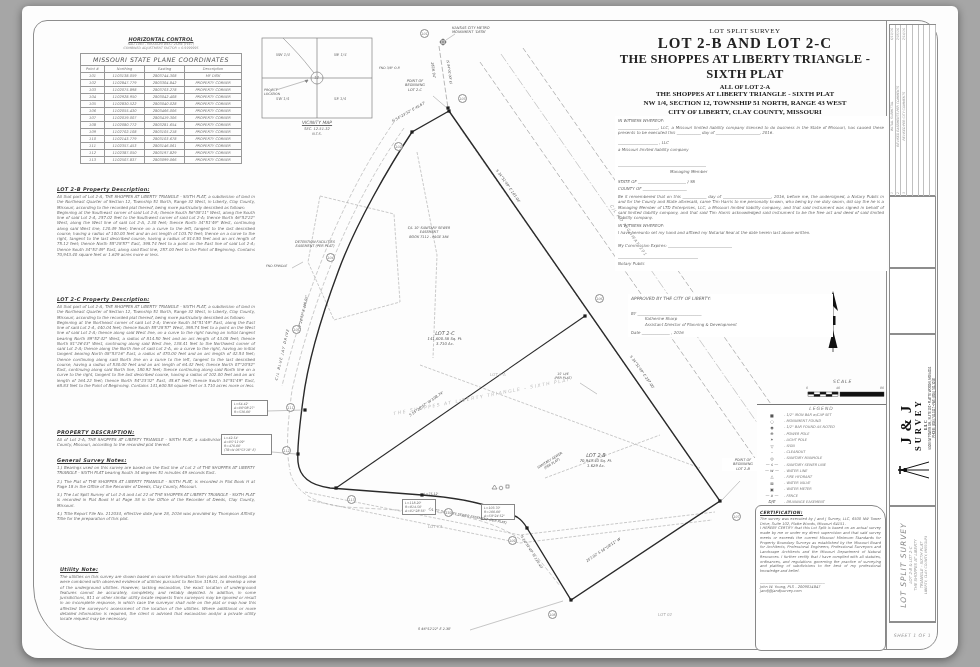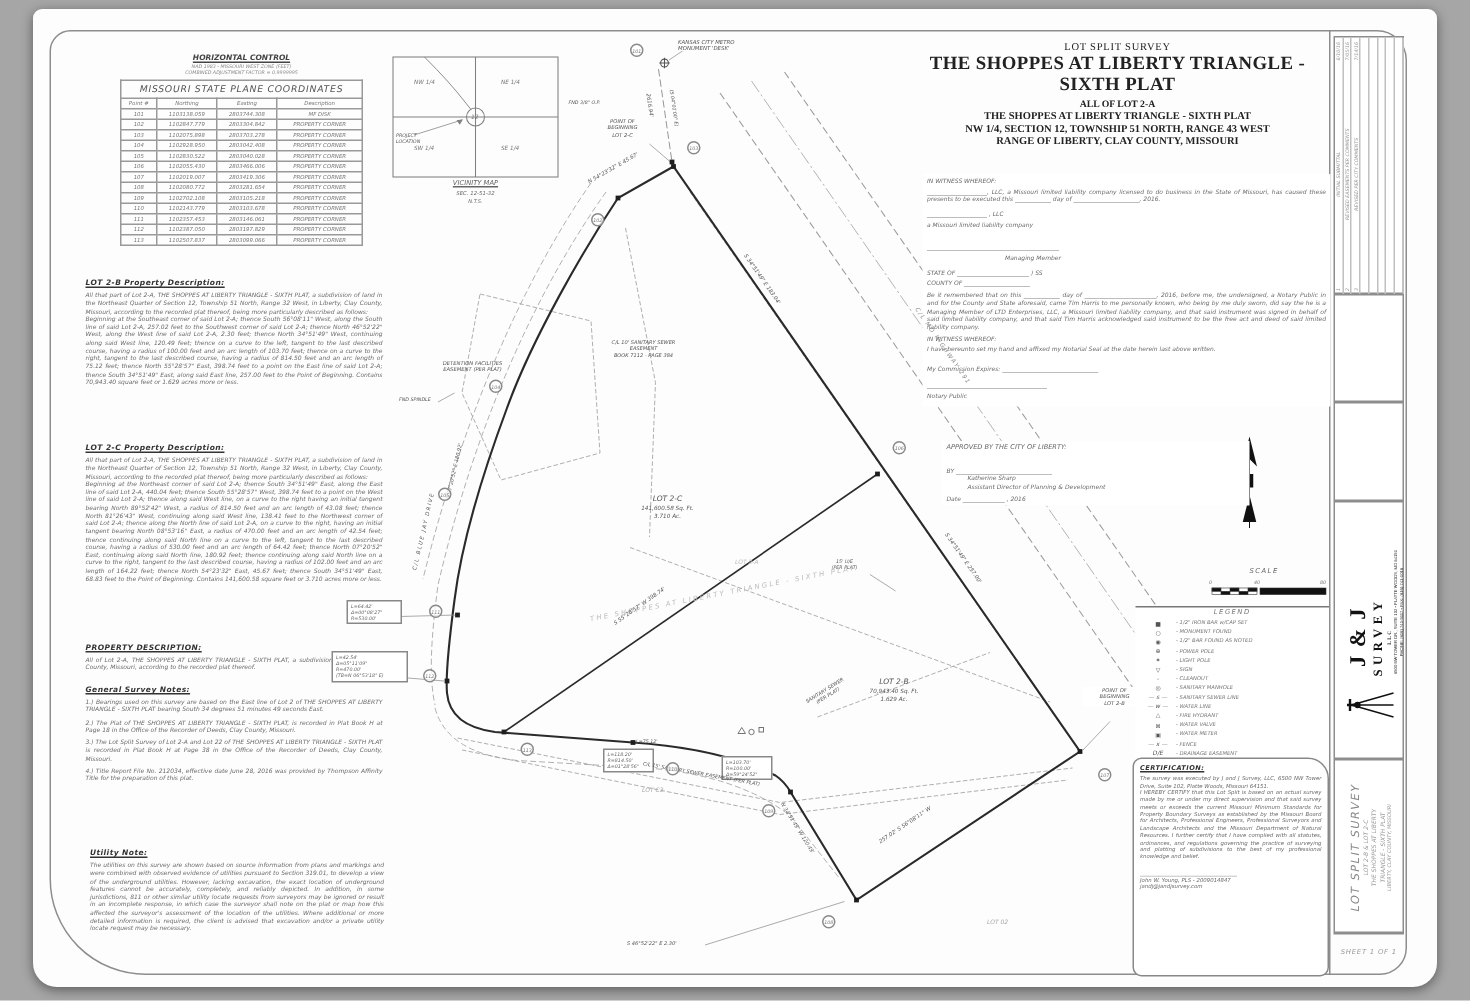--- a/index.html
+++ b/index.html
@@ -326,25 +326,26 @@
     </div>
 </div>
 
 <div class="abs" style="left:60px;top:566px;width:196px">
   <div class="blk-title">Utility Note:</div>
   <div class="body-txt" style="margin-top:2px">The utilities on this survey are shown based on source information from plans and markings and were combined with observed evidence of utilities pursuant to Section 319.01, to develop a view of the underground utilities. However, lacking excavation, the exact location of underground features cannot be accurately, completely, and reliably depicted. In addition, in some jurisdictions, 811 or other similar utility locate requests from surveyors may be ignored or result in an incomplete response, in which case the surveyor shall note on the plat or map how this affected the surveyor's assessment of the location of the utilities. Where additional or more detailed information is required, the client is advised that excavation and/or a private utility locate request may be necessary.</div>
 </div>
 
 <div class="abs titleblock">
   <div class="tb1">LOT SPLIT SURVEY</div>
+  <div class="tb2">LOT 2-B AND LOT 2-C</div>
   <div class="tb3">THE SHOPPES AT LIBERTY TRIANGLE - SIXTH PLAT</div>
   <div class="tb4">ALL OF LOT 2-A</div>
   <div class="tb5">THE SHOPPES AT LIBERTY TRIANGLE - SIXTH PLAT</div>
   <div class="tb5">NW 1/4, SECTION 12, TOWNSHIP 51 NORTH, RANGE 43 WEST</div>
-  <div class="tb5">RANGE OF LIBERTY, CLAY COUNTY, MISSOURI</div>
+  <div class="tb5">CITY OF LIBERTY, CLAY COUNTY, MISSOURI</div>
 </div>
 
 <div class="abs witness">
   <div class="w-head">IN WITNESS WHEREOF:</div>
   <div class="body-txt">____________________, LLC, a Missouri limited liability company licensed to do business in the State of Missouri, has caused these presents to be executed this ____________ day of ______________________, 2016.</div>
   <div class="body-txt" style="text-align:left;margin-top:4px">____________________ , LLC</div>
   <div class="body-txt" style="text-align:left">a Missouri limited liability company</div>
   <div class="body-txt" style="text-align:left;margin-top:10px">____________________________________________</div>
   <div class="body-txt" style="text-align:left;padding-left:52px">Managing Member</div>
   <div class="body-txt" style="text-align:left;margin-top:4px">STATE OF ________________________  ) SS</div>

